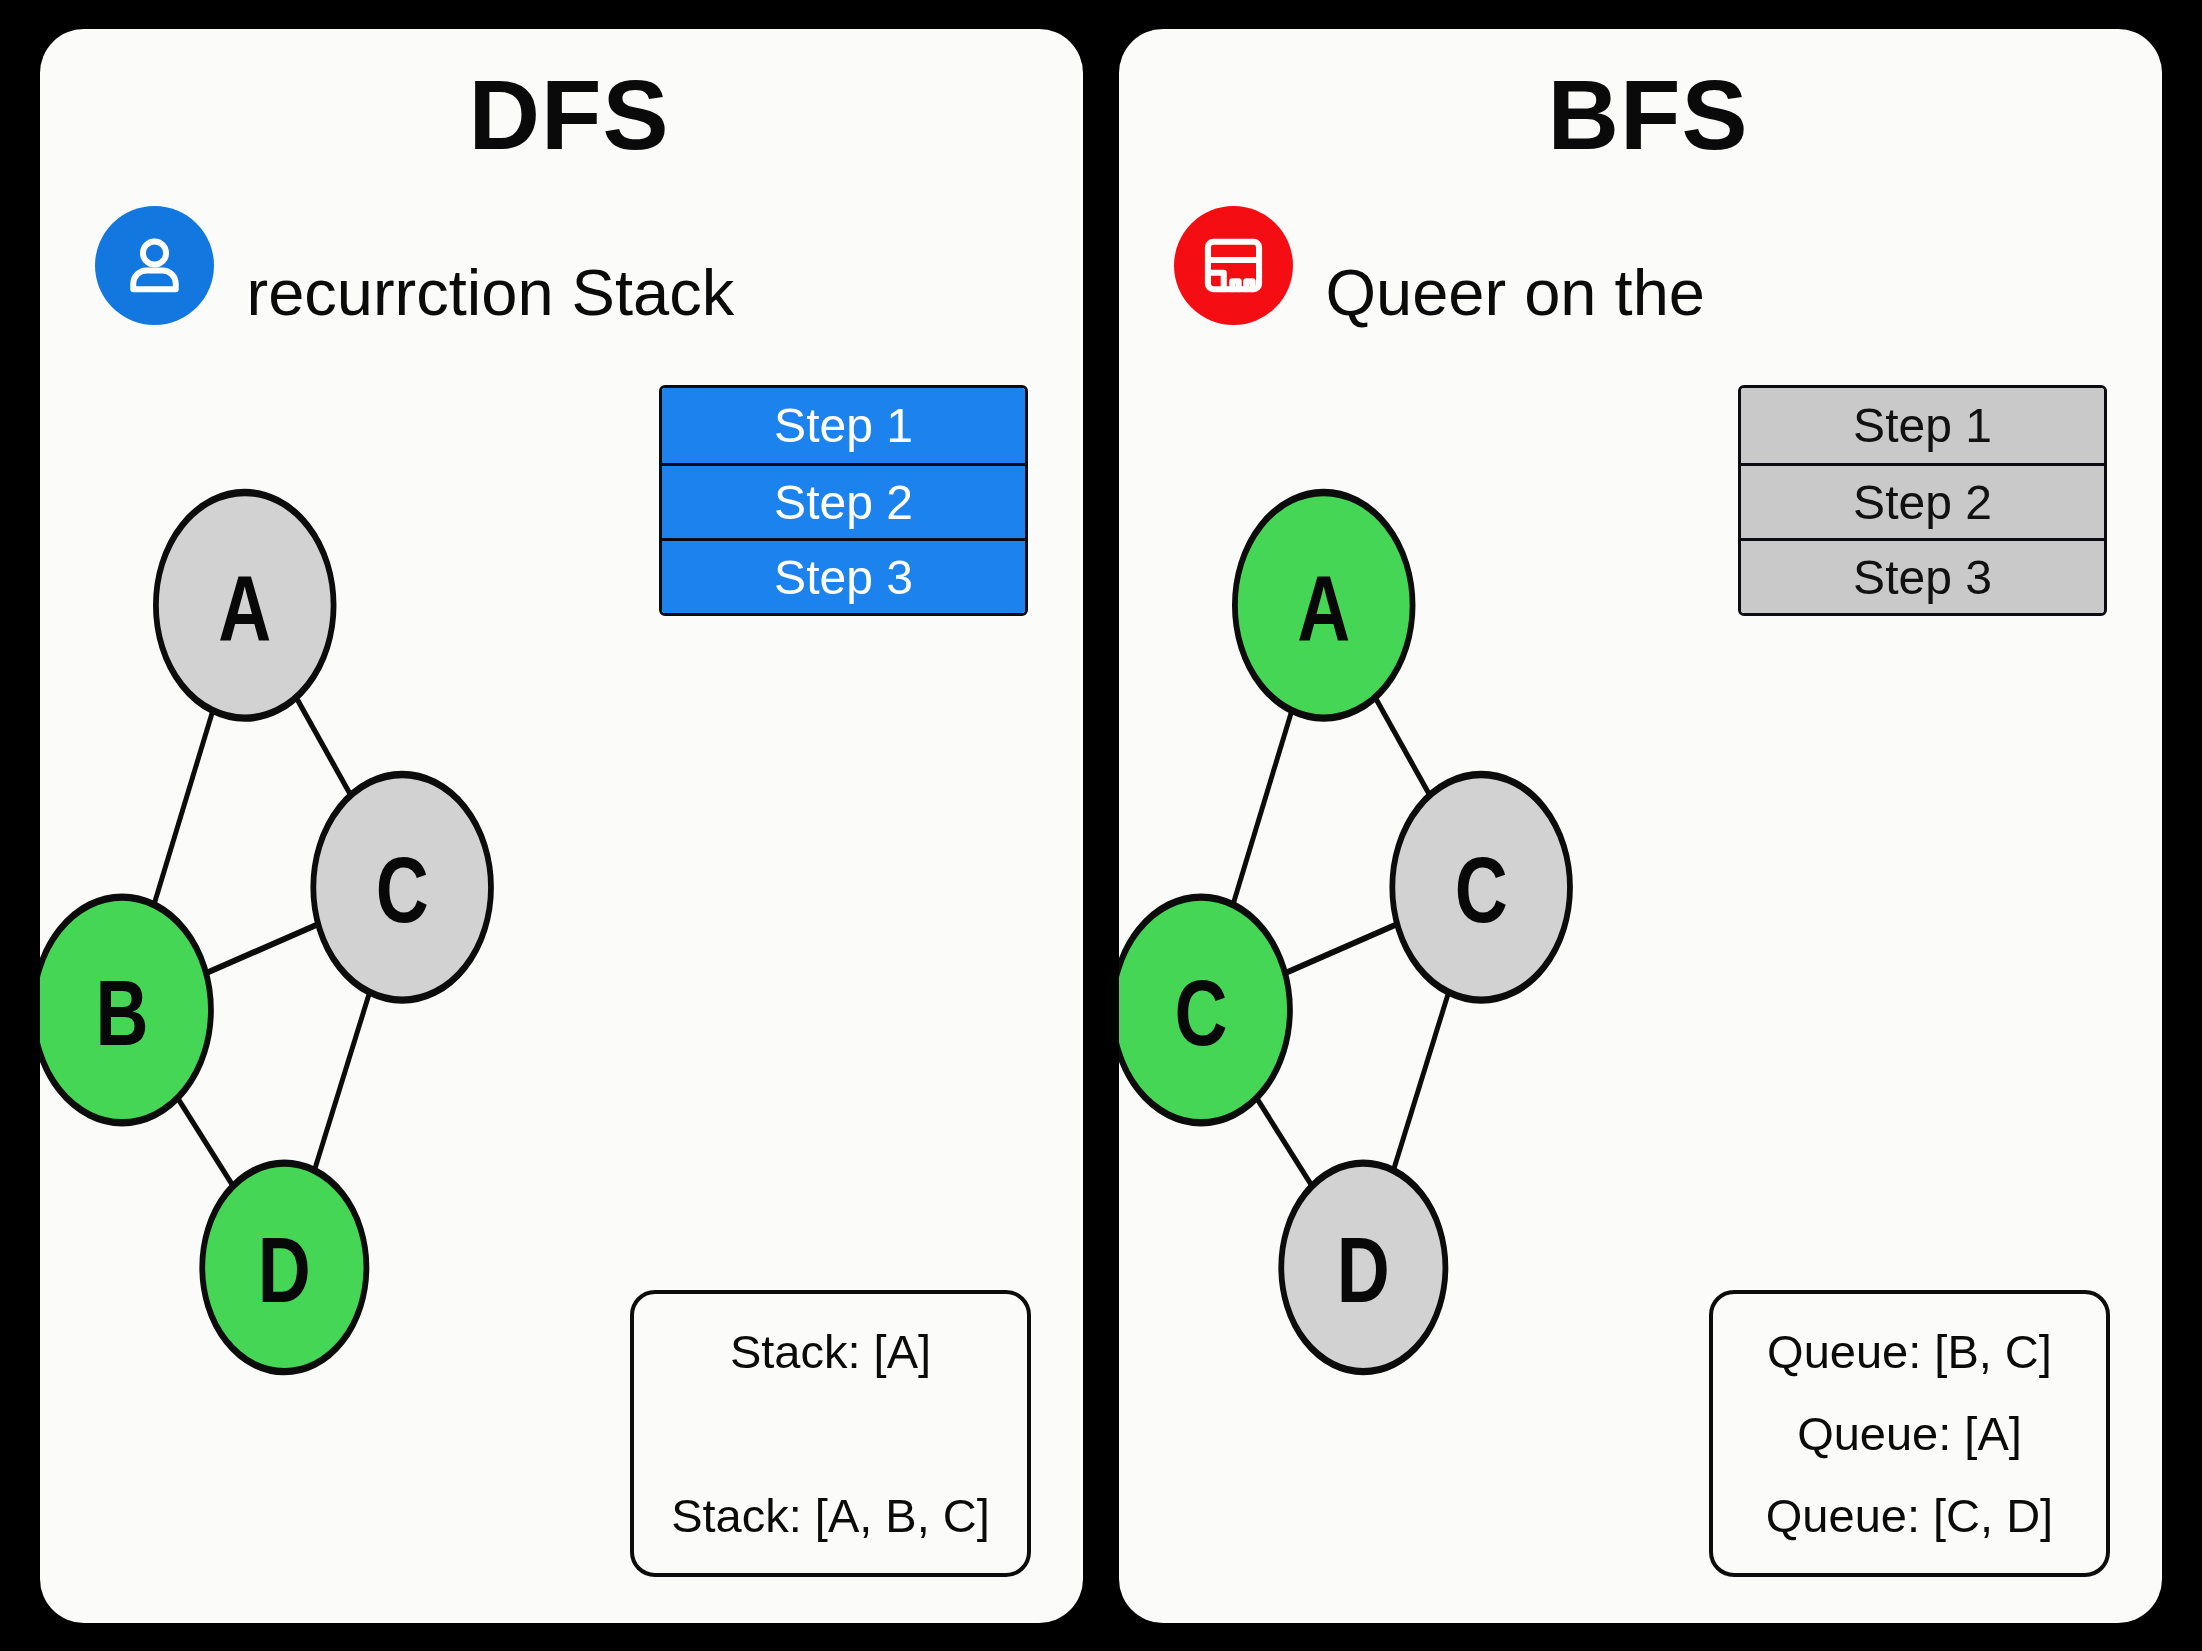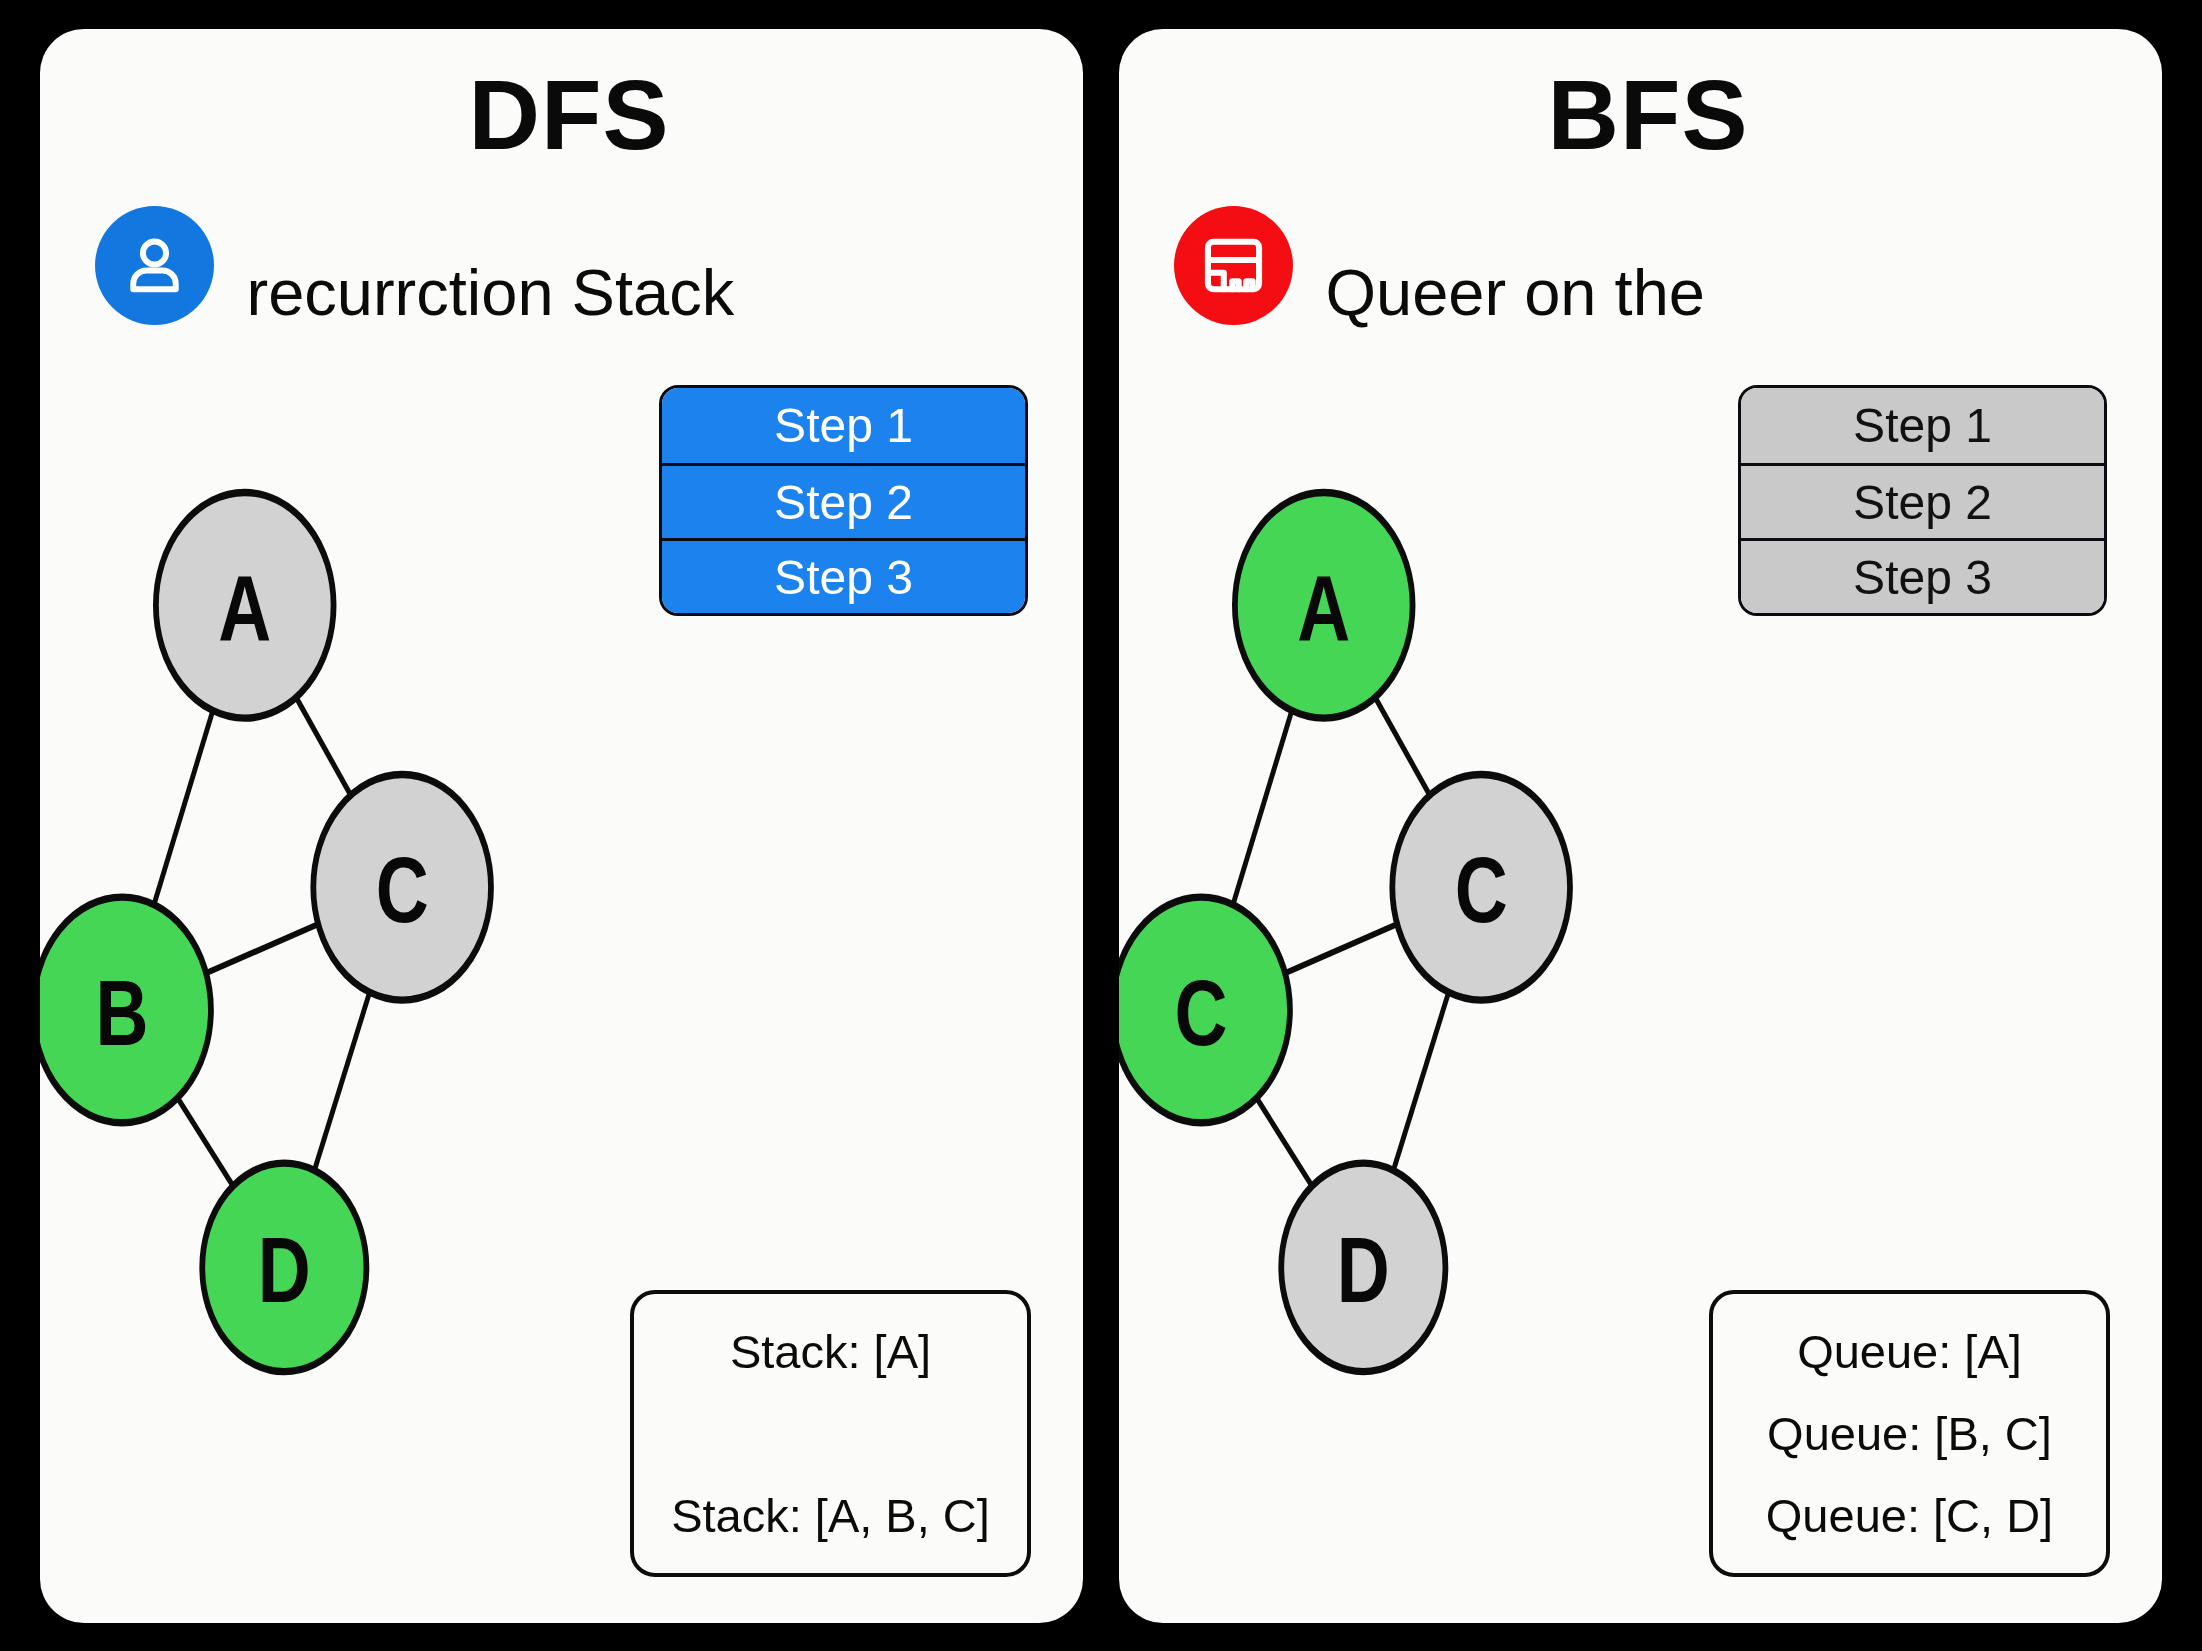--- a/index.html
+++ b/index.html
@@ -71,21 +71,21 @@
     line-height: 1;
   }
 
   
   .step-stack {
     position: absolute;
     top: 356px;
     right: 55px;
     width: 369px;
     border: 3.8px solid #0b0b12;
-    border-radius: 19px;
+    border-radius: 6px;
     overflow: hidden;
     box-sizing: border-box;
   }
   .step-row {
     height: 75px;
     display: flex;
     align-items: center;
     justify-content: center;
     font-size: 48px;
     box-sizing: border-box;
@@ -248,20 +248,20 @@
       </g>
     </svg>
 
     <div class="step-stack steps-gray">
       <div class="step-row">Step 1</div>
       <div class="step-row">Step 2</div>
       <div class="step-row">Step 3</div>
     </div>
 
     <div class="legend-box">
+      <div class="legend-line">Queue: [B, C]</div>
       <div class="legend-line">Queue: [A]</div>
-      <div class="legend-line">Queue: [B, C]</div>
       <div class="legend-line">Queue: [C, D]</div>
     </div>
   </div>
 
 </div>
 
 
 </body></html>

